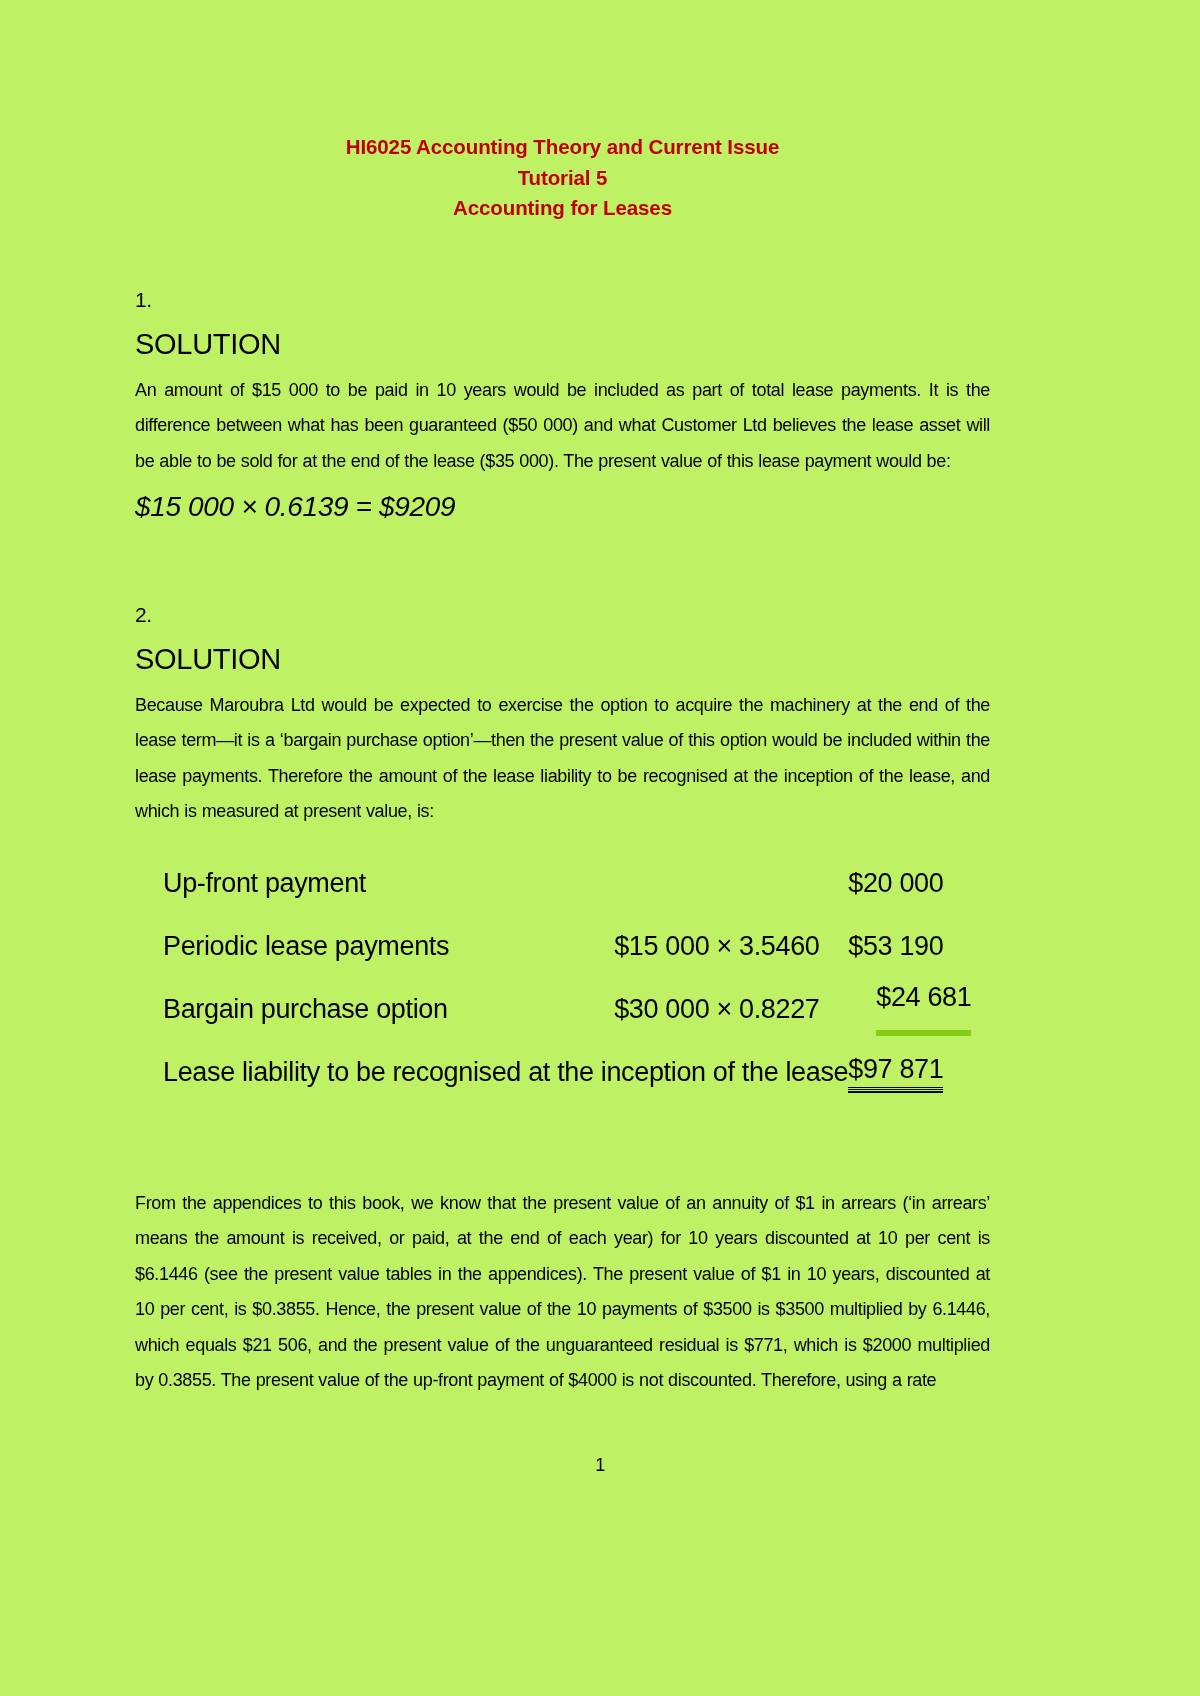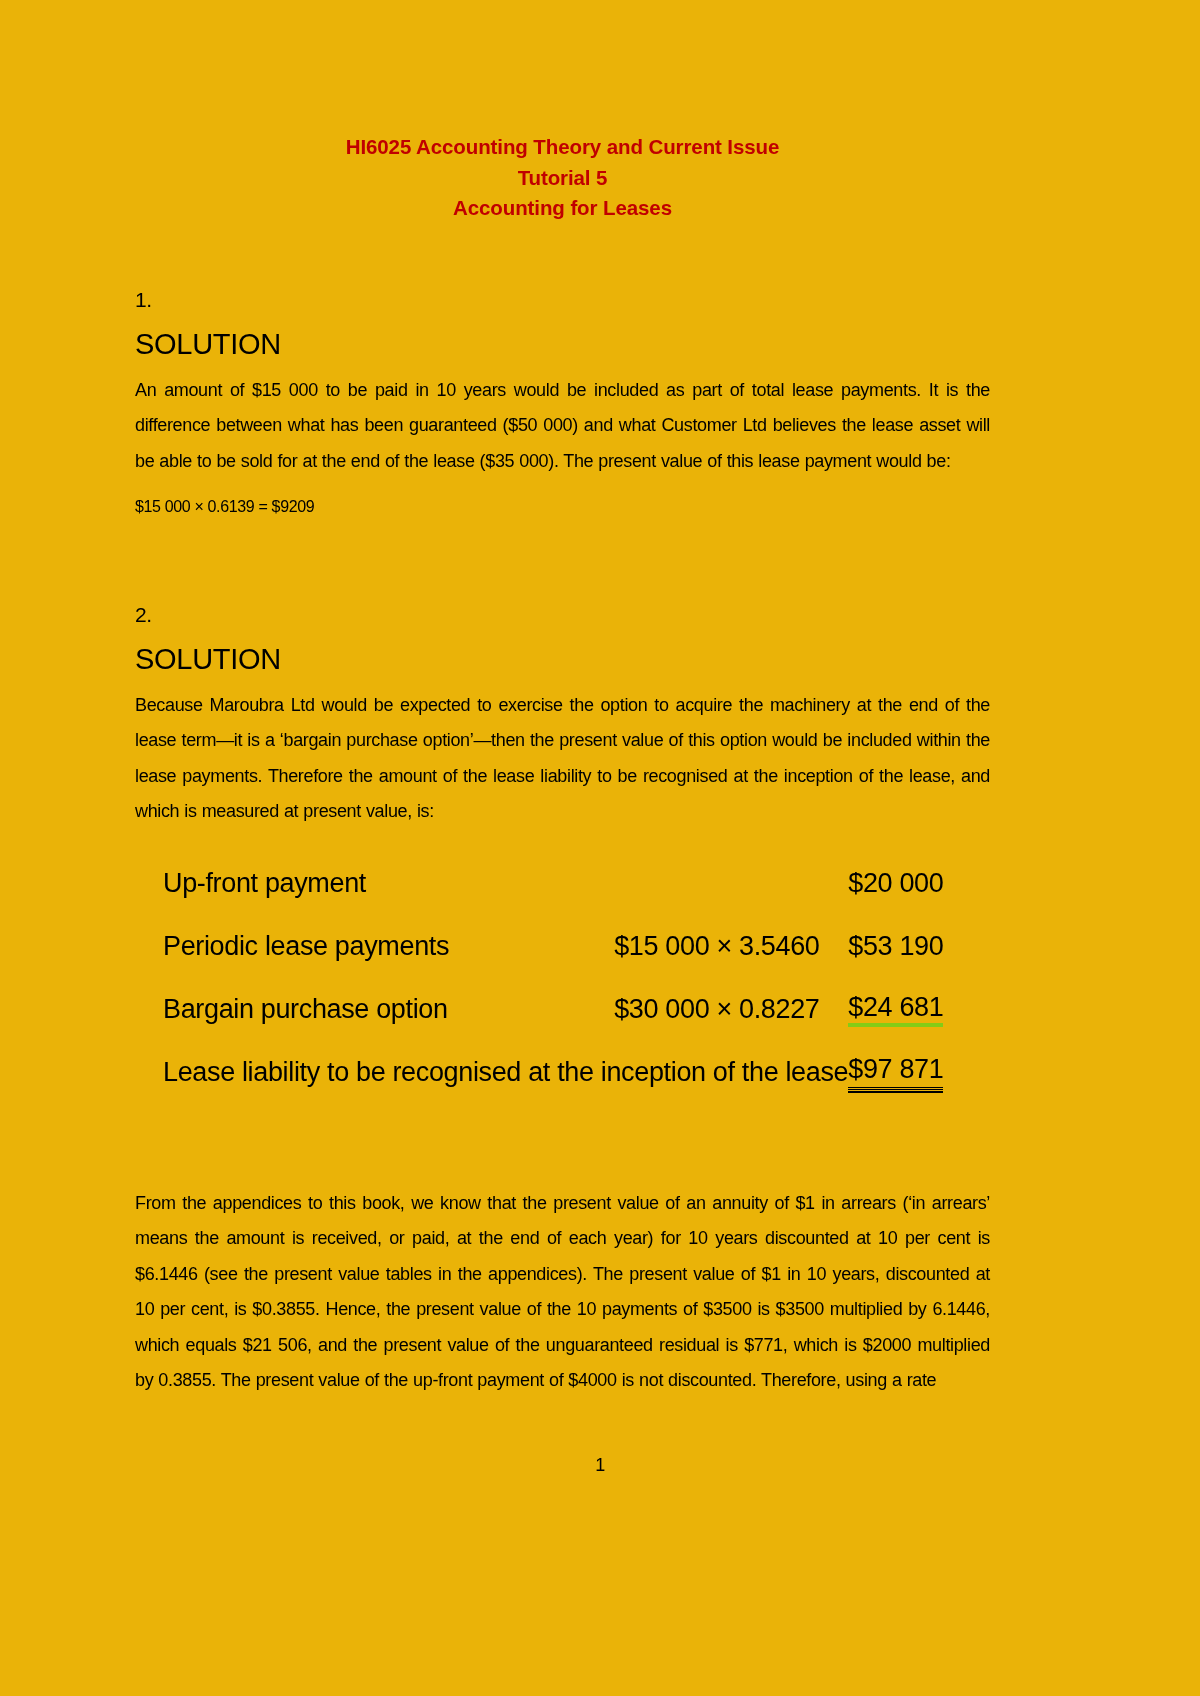--- a/index.html
+++ b/index.html
@@ -14,21 +14,21 @@
     font-family: "Liberation Sans", sans-serif;
     color: #000000;
     overflow: hidden;
   }
 
   .page {
     position: absolute;
     left: 0; top: 0;
     width: 1200px;
     height: 1696px;
-    background: #eab308;
+    background: #bef264;
   }
 
   .content {
     position: absolute;
     left: 135px;
     top: 132px;
     width: 855px;
   }
 
   
@@ -65,23 +65,24 @@
     line-height: 35.5px;
     letter-spacing: -0.3px;
   }
 
   .gap-xs { height: 10px; }
   .gap-s  { height: 22px; }
   .gap-l  { height: 58px; }
   .gap-xl { height: 72px; }
 
   .formula {
-    font-size: 16px;
-    line-height: 35.5px;
-    letter-spacing: -0.35px;
+    font-size: 28px;
+    line-height: 35.5px;
+    letter-spacing: -0.35px;
+    font-style: italic;
   }
 
   
   .value-table {
     margin-left: 28px;
     width: 672px;
     border-collapse: collapse;
     font-size: 27px;
     letter-spacing: -0.35px;
   }
@@ -93,22 +94,23 @@
   }
   .vt-label { width: 330px; }
   .vt-calc  { width: 200px; text-align: center; }
   .vt-amt   { width: 142px; }
 
   .vt-row-total .vt-label { width: 530px; text-align: center; }
 
   .amount-plain { display: inline-block; }
   .amount-uline {
     display: inline-block;
-    border-bottom: 4px solid #84cc16;
-    padding-bottom: 0;
+    border-bottom: 6px solid #84cc16;
+    padding-bottom: 17px;
+    margin-left: 28px;
   }
   .amount-duline {
     display: inline-block;
     border-bottom: 3px double #000;
     padding-bottom: 2px;
     position: relative;
   }
   .amount-duline::after {
     content: "";
     position: absolute;

